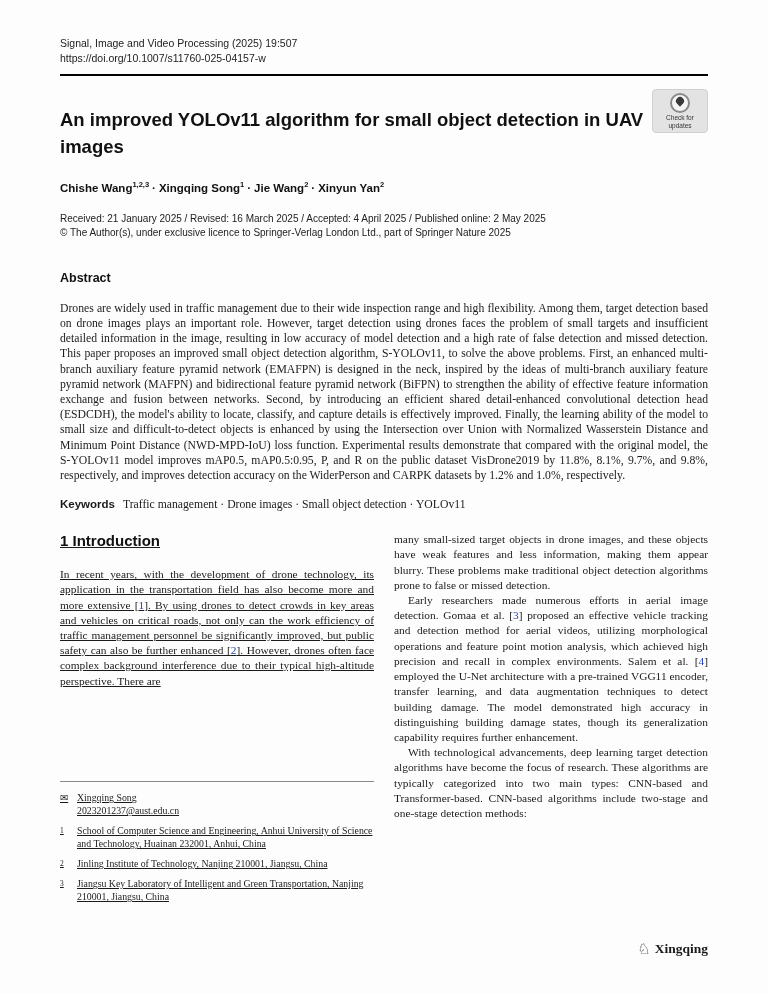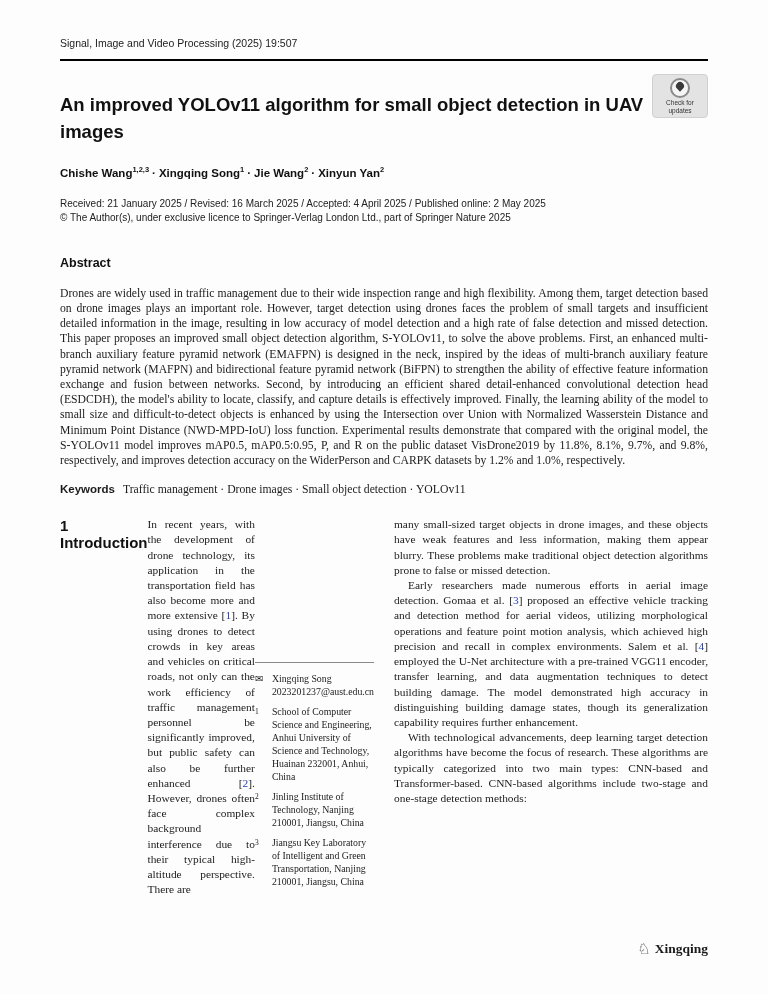--- a/index.html
+++ b/index.html
@@ -34,21 +34,21 @@
   .authors .sep{padding:0 3px;}
   .history{margin-top:18px;font-family:"Liberation Sans",sans-serif;font-size:10px;line-height:14.5px;color:#222;}
   
   .abs-h{margin-top:30px;font-family:"Liberation Sans",sans-serif;font-weight:bold;font-size:12.5px;color:#111;}
   .abs-body{margin-top:16px;font-size:11.7px;line-height:15.2px;text-align:justify;}
   .keywords{margin-top:15px;font-size:11.7px;}
   .keywords .kw-label{font-family:"Liberation Sans",sans-serif;font-weight:bold;font-size:11.5px;margin-right:8px;}
   
   .columns{display:flex;gap:20px;margin-top:21px;height:378px;}
   .col{width:314px;box-sizing:border-box;}
-  .col-left{display:flex;}
+  .col-left{display:flex;flex-direction:column;text-decoration:underline;}
   .sec-h{font-family:"Liberation Sans",sans-serif;font-weight:bold;font-size:15px;color:#111;margin:0 0 18px 0;}
   p.body{margin:0;font-size:11.4px;line-height:15.2px;text-align:justify;}
   p.indent{text-indent:14px;}
   .ref-link{color:#2743c0;cursor:pointer;}
   
   .footnotes{margin-top:auto;border-top:1px solid #8a8a8a;padding-top:9px;font-size:9.8px;line-height:13px;}
   .fn-row{display:flex;margin-bottom:7px;}
   .fn-marker{width:17px;flex:none;color:#1b1b1b;}
   .fn-marker.sup{font-size:7.5px;vertical-align:super;}
   .fn-body{flex:1;}
@@ -58,20 +58,21 @@
   .springer-glyph{font-size:15px;color:#1b1b1b;}
   .springer-word{font-family:"Liberation Serif",serif;font-weight:bold;font-size:13.5px;color:#1b1b1b;}
 </style>
 </head>
 <body>
 
 <div class="page">
 
   <div class="journal-info">
     <div>Signal, Image and Video Processing (2025) 19:507</div>
+    <div class="doi">https://doi.org/10.1007/s11760-025-04157-w</div>
   </div>
 
   <div class="rule">
     <div class="check-updates">
       <div class="cu-circle"></div>
       <div class="cu-text">Check for</div>
       <div class="cu-text">updates</div>
     </div>
   </div>
 

